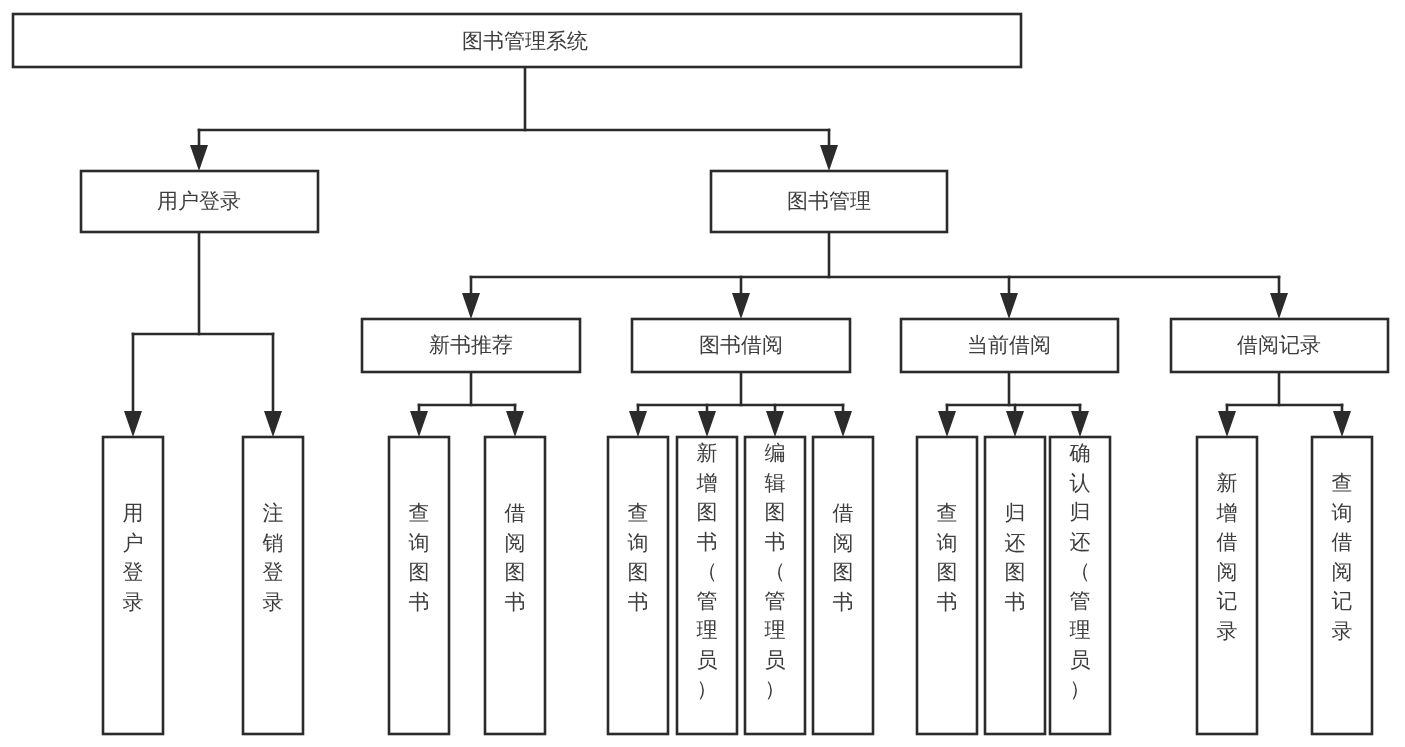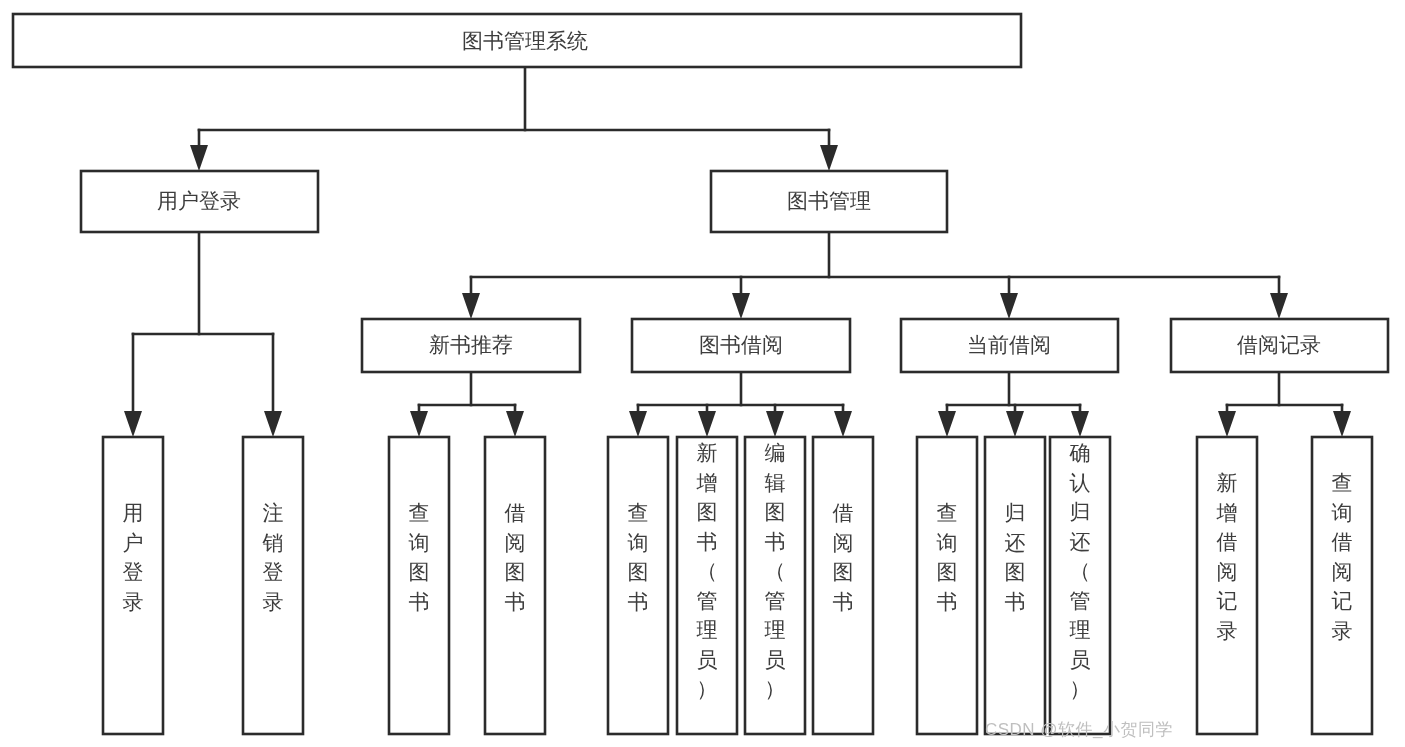--- a/index.html
+++ b/index.html
@@ -228,14 +228,13 @@
       <rect class="node-rect" x="1197" y="437" width="60" height="297"></rect>
       <text class="node-label-v" x="1227" y="490"><tspan x="1227" y="490">新</tspan><tspan x="1227" y="519.5">增</tspan><tspan x="1227" y="549">借</tspan><tspan x="1227" y="578.5">阅</tspan><tspan x="1227" y="608">记</tspan><tspan x="1227" y="637.5">录</tspan></text>
     </g>
     <g>
       <rect class="node-rect" x="1312" y="437" width="60" height="297"></rect>
       <text class="node-label-v" x="1342" y="490"><tspan x="1342" y="490">查</tspan><tspan x="1342" y="519.5">询</tspan><tspan x="1342" y="549">借</tspan><tspan x="1342" y="578.5">阅</tspan><tspan x="1342" y="608">记</tspan><tspan x="1342" y="637.5">录</tspan></text>
     </g>
 
   </svg>
 
-  <div class="watermark-text">CSDN @软件_小贺同学</div>
 </div>
 
 </body></html>

